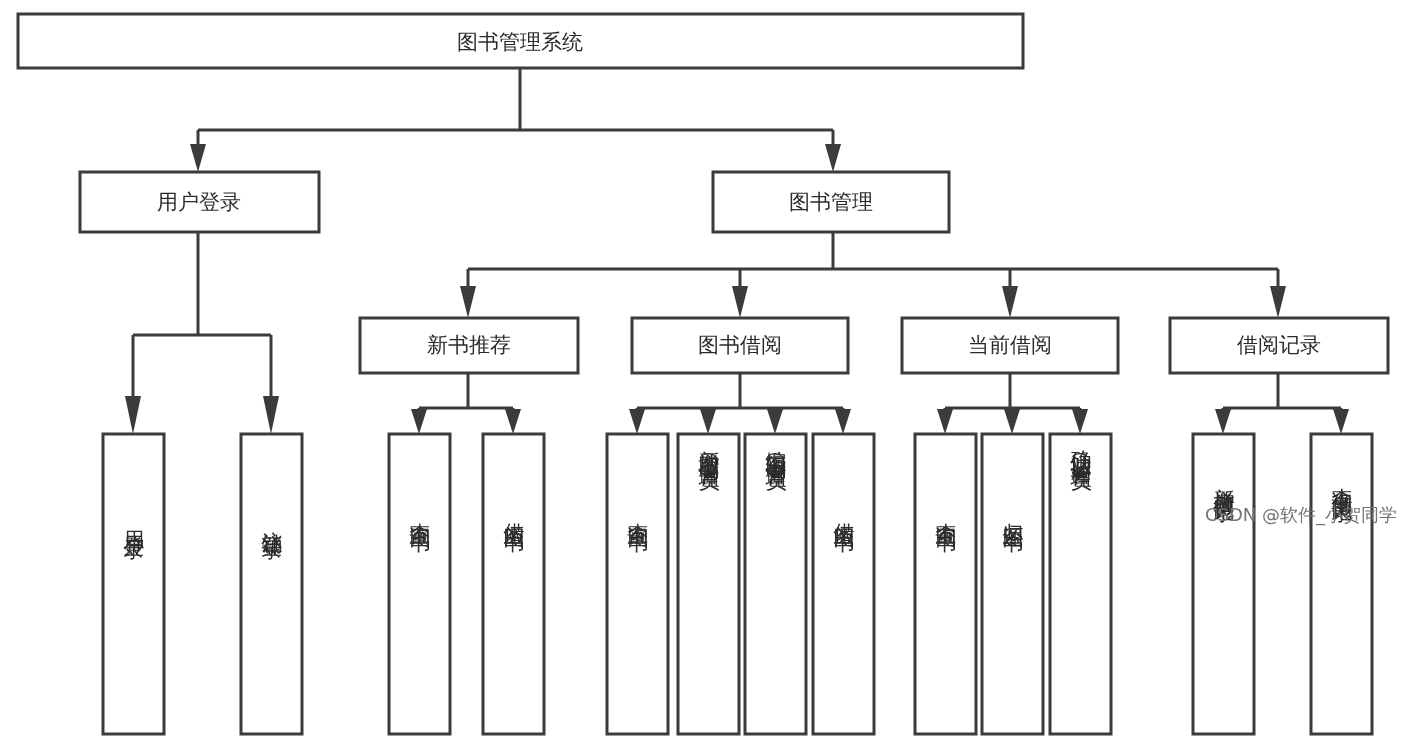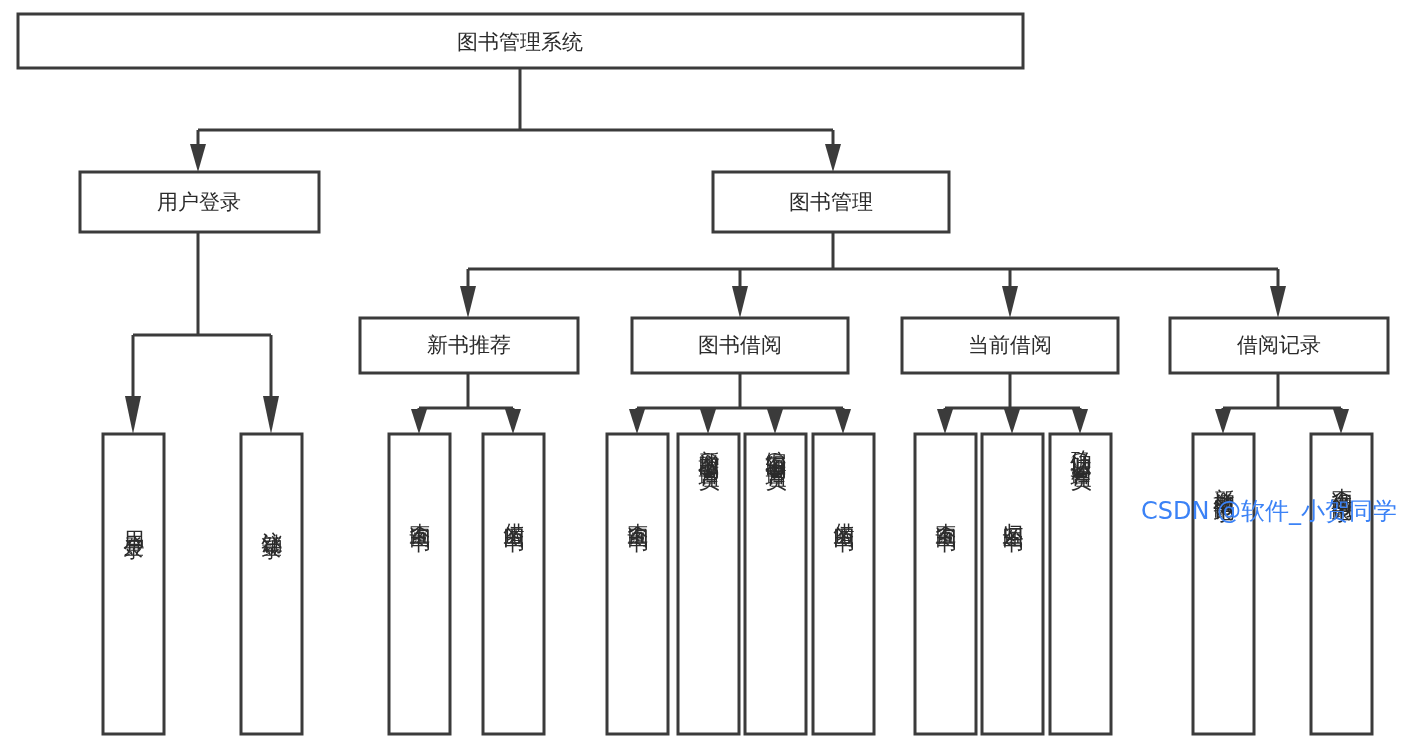--- a/index.html
+++ b/index.html
@@ -56,22 +56,22 @@
     text-orientation: upright;
     glyph-orientation-vertical: 0;
     letter-spacing: 3px;
     text-anchor: middle;
   }
   .watermark-text {
     position: absolute;
     right: 8px;
     bottom: 4px;
     font-family: "DejaVu Sans", "Liberation Sans", sans-serif;
-    font-size: 24px;
-    color: #3b82f6;
+    font-size: 18px;
+    color: #737373;
     white-space: nowrap;
     pointer-events: none;
   }
 </style>
 </head>
 <body>
 
 <div id="diagram-root">
   <svg class="diagram" viewBox="0 0 1405 747" xmlns="http://www.w3.org/2000/svg">
 

